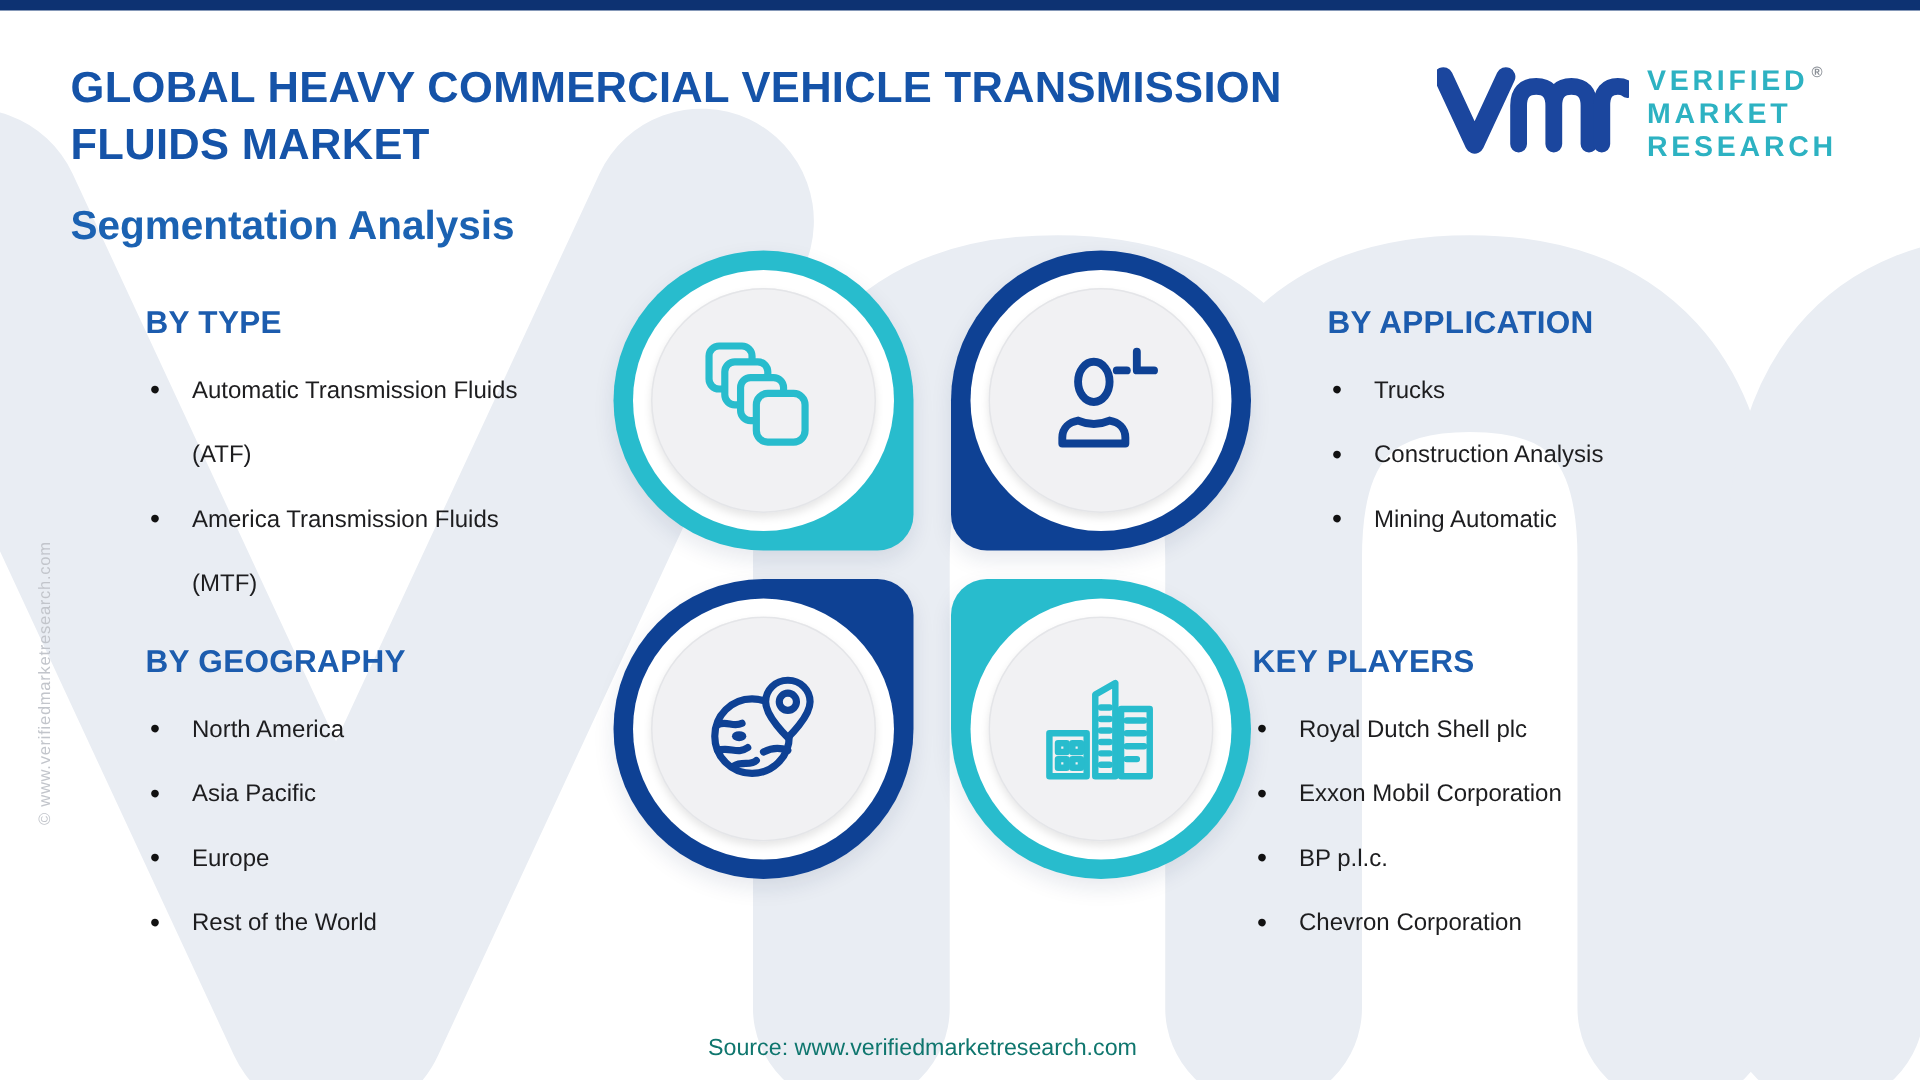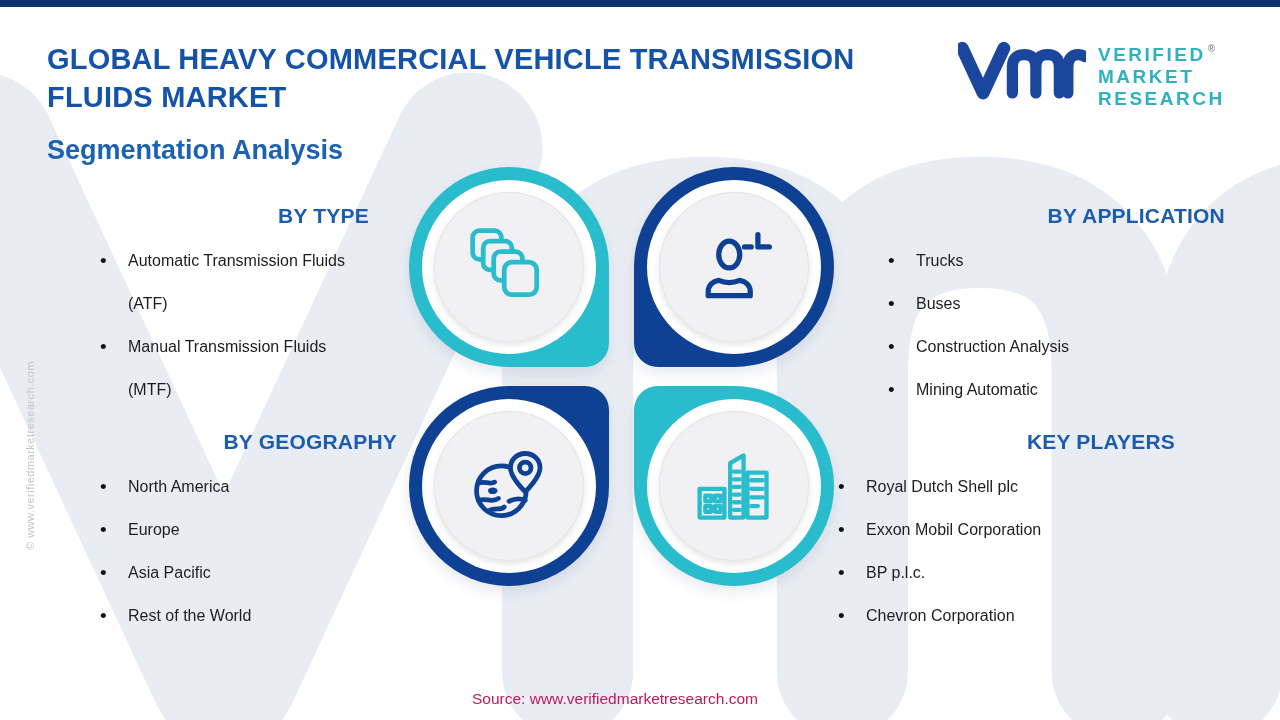--- a/index.html
+++ b/index.html
@@ -21,30 +21,30 @@
     font-size:11px; color:#c2c5cb; letter-spacing:.5px; z-index:2;
   }
 
   
   .title { position:absolute; left:47px; top:40px; width:900px; z-index:2;
            color:#1553a8; font-weight:bold; font-size:29px; line-height:38px; letter-spacing:.2px; }
   .title span { display:block; }
   .subtitle { position:absolute; left:47px; top:135px; z-index:2;
               color:#1b62b2; font-weight:bold; font-size:27px; }
 
-  .logo { position:absolute; left:958px; top:34px; z-index:2; display:flex; align-items:flex-start; }
+  .logo { position:absolute; left:958px; top:34px; z-index:2; display:flex; align-items:center; }
   .logo-mark svg { display:block; }
   .logo-mark path { stroke:#1b469e; fill:none; stroke-linecap:round; stroke-linejoin:round; }
   .logo-text { margin-left:12px; margin-top:4px; color:#2db2c2; font-weight:bold;
                font-size:19px; line-height:22px; letter-spacing:2.5px; position:relative; }
   .logo-reg { font-size:10px; color:#8a8f96; vertical-align:9px; letter-spacing:0; margin-left:2px; }
 
   
   .seg { position:absolute; z-index:2; }
-  .seg h2 { color:#1c5cae; font-size:21px; font-weight:bold; line-height:26px; margin-bottom:10px; letter-spacing:.2px;text-align:right; }
+  .seg h2 { color:#1c5cae; font-size:21px; font-weight:bold; line-height:26px; margin-bottom:10px; letter-spacing:.2px; }
   .seg ul { list-style:none; }
   .seg li { position:relative; padding-left:31px; font-size:16px; line-height:43px; color:#1d1d1f; }
   .seg li::before { content:"\2022"; position:absolute; left:3px; top:0; color:#111; font-size:19px; }
 
   
   .cluster { position:absolute; left:409px; top:167px; width:425px; height:419px; z-index:1; }
   .quad { position:absolute; width:200px; height:200px; }
   .q-tl { left:0;   top:0; }
   .q-tr { left:225px; top:0; }
   .q-bl { left:0;   top:219px; }
@@ -57,21 +57,21 @@
   .r-bl { border-radius:100px 24px 100px 100px; }  
   .r-br { border-radius:24px 100px 100px 100px; }  
   .white-disc { position:absolute; inset:13px; background:#ffffff; border-radius:50%; }
   .gray-disc  { position:absolute; inset:25px; background:#f1f1f3; border-radius:50%;
                 box-shadow: inset 0 0 0 1px #e4e5e8, 0 3px 6px rgba(0,0,0,.10);
                 display:flex; align-items:center; justify-content:center; }
   .gray-disc svg { display:block; }
   .icon-stroke { fill:none; stroke-linecap:round; stroke-linejoin:round; }
 
   .footer { position:absolute; left:0; top:690px; width:1230px; text-align:center; z-index:2;
-            font-size:15.5px; color:#be185d; }
+            font-size:15.5px; color:#0f766e; }
 </style>
 </head>
 <body>
 <div class="canvas">
 
   <div class="top-strip"></div>
 
   <div class="watermark">
     <svg width="1500" height="812" viewBox="0 0 240 130">
       <path d="M8,26 L47,110 L86,26" fill="none" stroke-width="24" stroke-linecap="round" stroke-linejoin="round"></path>
@@ -101,39 +101,38 @@
       <div>RESEARCH</div>
     </div>
   </div>
 
   <div class="subtitle">Segmentation Analysis</div>
 
   <div class="seg" style="left:97px; top:203px; width:272px;">
     <h2>BY TYPE</h2>
     <ul>
       <li>Automatic Transmission Fluids (ATF)</li>
-      <li>Manual Transmission Fluids (MTF)</li>
+      <li>America Transmission Fluids (MTF)</li>
     </ul>
   </div>
 
   <div class="seg" style="left:97px; top:429px; width:300px;">
     <h2>BY GEOGRAPHY</h2>
     <ul>
       <li>North America</li>
+      <li>Asia Pacific</li>
       <li>Europe</li>
-      <li>Asia Pacific</li>
       <li>Rest of the World</li>
     </ul>
   </div>
 
   <div class="seg" style="left:885px; top:203px; width:340px;">
     <h2>BY APPLICATION</h2>
     <ul>
       <li>Trucks</li>
-      <li>Buses</li>
       <li>Construction Analysis</li>
       <li>Mining Automatic</li>
     </ul>
   </div>
 
   <div class="seg" style="left:835px; top:429px; width:340px;">
     <h2>KEY PLAYERS</h2>
     <ul>
       <li>Royal Dutch Shell plc</li>
       <li>Exxon Mobil Corporation</li>

